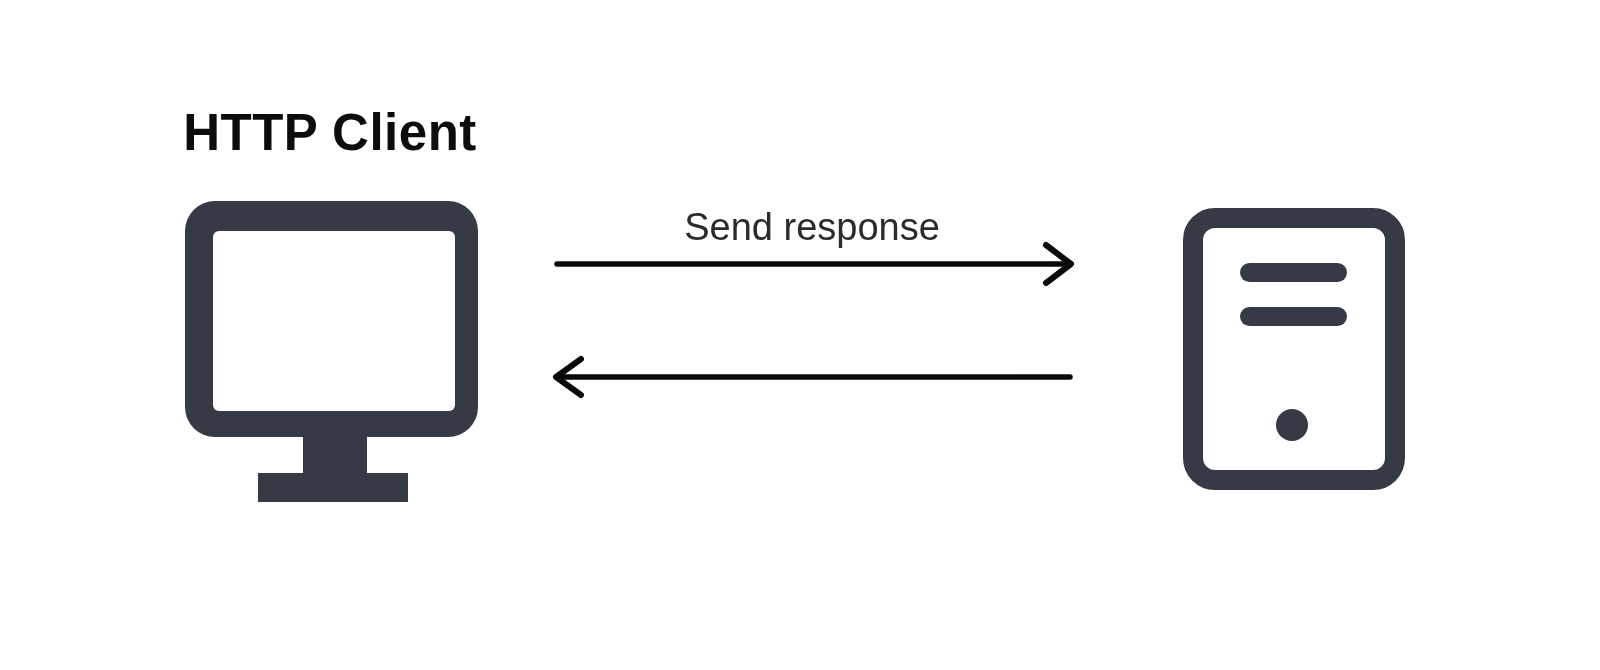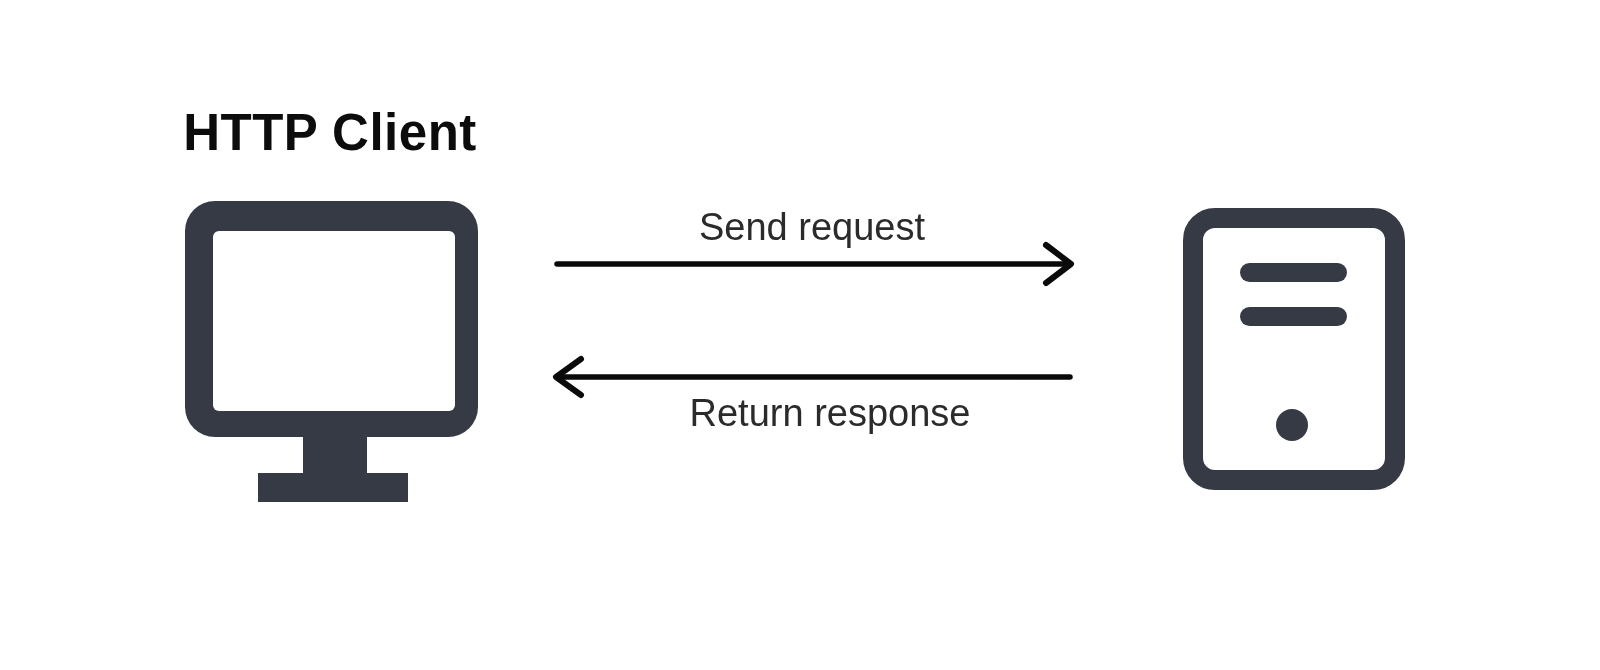--- a/index.html
+++ b/index.html
@@ -66,17 +66,16 @@
     <g fill="none" stroke-linecap="round" stroke-linejoin="round" stroke="#0a0a0a">
       <line x1="17" y1="34" x2="530" y2="34" stroke-width="5.5"></line>
       <polyline points="506,15 531,34 506,53" stroke-width="6"></polyline>
     </g>
     <g fill="none" stroke-linecap="round" stroke-linejoin="round" stroke="#0a0a0a">
       <line x1="530" y1="147" x2="17" y2="147" stroke-width="5.5"></line>
       <polyline points="41,129 16,147 41,165" stroke-width="6"></polyline>
     </g>
   </svg>
 
-  <div class="arrow-label send-label">Send request</div>
+  <div class="arrow-label send-label">Send response</div>
 
-  <div class="arrow-label return-label">Return response</div>
 
 </div>
 
 </body></html>

